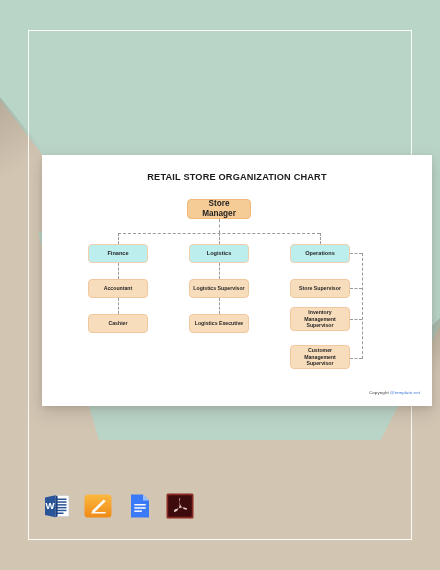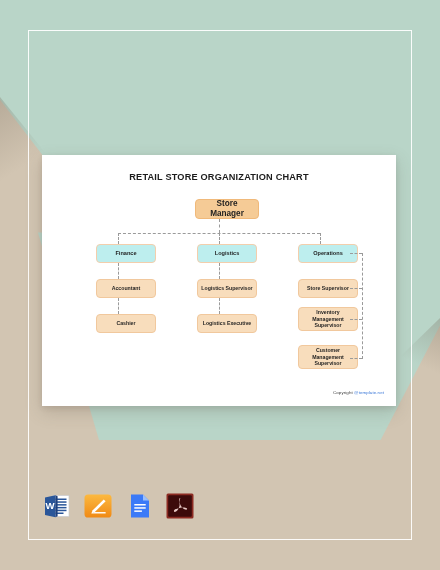--- a/index.html
+++ b/index.html
@@ -83,20 +83,21 @@
 
   
   .doc-card {
     position: absolute;
     left: 42px;
     top: 155px;
     width: 354px;
     height: 251px;
     background: #ffffff;
     box-shadow: 0 6px 16px rgba(90,80,70,.22), 0 2px 5px rgba(90,80,70,.14);
+    padding-left: 36px;
   }
 
   .doc-title {
     position: absolute;
     left: 0;
     top: 17px;
     width: 100%;
     text-align: center;
     font-size: 9.2px;
     font-weight: bold;
@@ -118,21 +119,20 @@
     box-sizing: border-box;
     border-radius: 4px;
     display: flex;
     align-items: center;
     justify-content: center;
     text-align: center;
     font-weight: bold;
     line-height: 1.22;
     color: #1f1f1f;
     padding: 2px 3px;
-    margin-left: 8px;
   }
   .node.root {
     background: #f5cb96;
     border: 1px solid #f0b97a;
     font-size: 8.2px;
   }
   .node.dept {
     background: #bdeeee;
     border: 1px solid #f3ceac;
     font-size: 5.6px;

